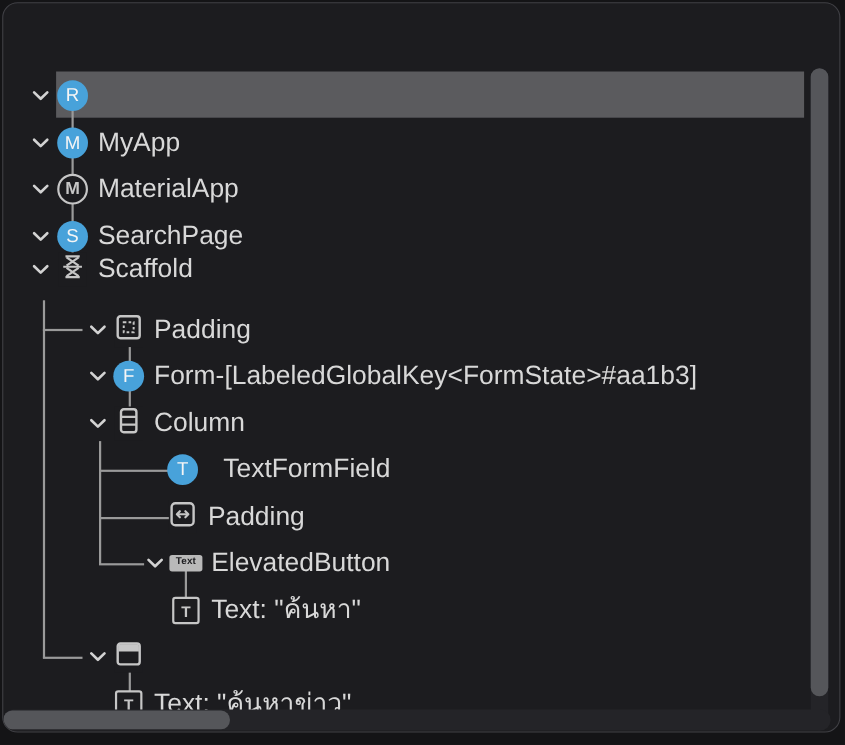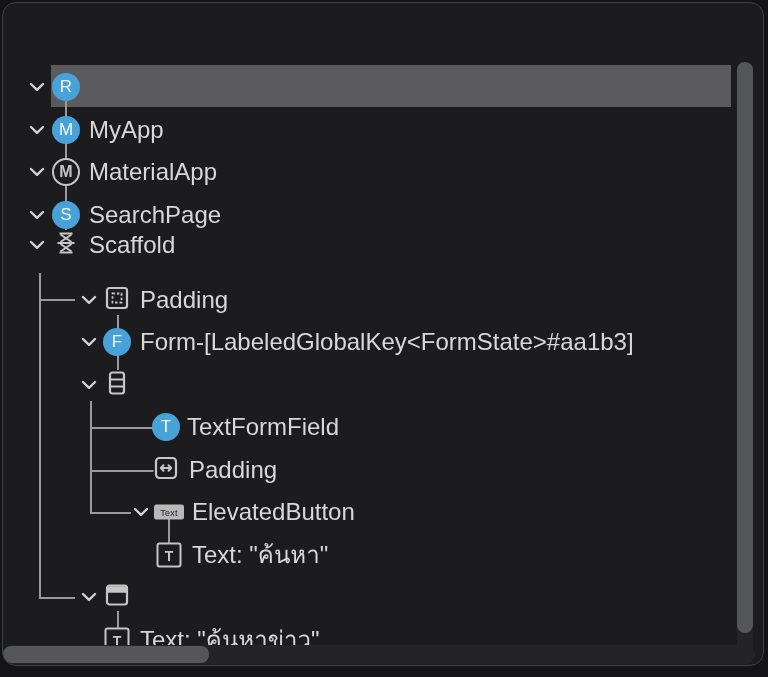--- a/index.html
+++ b/index.html
@@ -39,22 +39,22 @@
     width:24px;height:24px;border:2px solid #c6c6c6;
     background:#1c1c1f;color:#c6c6c6;font-weight:600;font-size:16px;
   }
   .sqic{
     width:21px;height:21px;border:2.2px solid #c6c6c6;border-radius:3px;
     background:#1c1c1f;color:#c6c6c6;font-size:14px;font-weight:700;
     display:flex;align-items:center;justify-content:center;
   }
   .btnbadge{
     width:30px;height:15px;background:#b9b9b9;border-radius:2.5px;
-    display:flex;align-items:center;justify-content:center;
-    color:#1c1c1f;font-size:9px;font-weight:400;letter-spacing:.2px;
+    display:flex;justify-content:center;
+    color:#1c1c1f;font-size:9px;font-weight:700;letter-spacing:.2px;
   }
   .lbl{
     position:absolute;top:0;line-height:42px;white-space:nowrap;
     font-size:24px;color:#d8d8d8;
   }
   .sb-track{position:absolute;background:#242428;border-radius:9px;}
   .sb-thumb{position:absolute;background:#55565a;border-radius:8px;cursor:pointer;}
 </style>
 </head>
 <body>
@@ -175,28 +175,29 @@
           <svg width="16" height="10" viewBox="0 0 16 10">
             <polyline points="2,2 8,7.8 14,2" fill="none" stroke="#d2d2d2" stroke-width="2.4" stroke-linecap="round" stroke-linejoin="round"></polyline>
           </svg>
         </span>
         <span class="ic" style="left:114px">
           <span class="opq"><svg width="26" height="26" viewBox="0 0 26 26">
               <rect x="6" y="2.5" width="14" height="21" rx="2.5" stroke="#c6c6c6" stroke-width="2.2" fill="none"></rect>
               <path d="M6 9.5h14M6 16.5h14" stroke="#c6c6c6" stroke-width="2"></path>
             </svg></span>
         </span>
+        <span class="lbl" style="left:137px">Column</span>
       </div>
       <div class="row" style="top: 345px;">
         <span class="ic" style="left:163px">
           <span class="cic" style="background:#48a2da">
             <span>T</span>
           </span>
         </span>
-        <span class="lbl" style="left:184px">TextFormField</span>
+        <span class="lbl" style="left:200px">TextFormField</span>
       </div>
       <div class="row" style="top: 388px;">
         <span class="ic" style="left:163px">
           <span class="opq"><svg width="25" height="25" viewBox="0 0 25 25">
               <rect x="2.5" y="2.5" width="20" height="20" rx="3.5" stroke="#c6c6c6" stroke-width="2.2" fill="none"></rect>
               <path d="M7.5 12.5h10" stroke="#c6c6c6" stroke-width="2"></path>
               <path d="M10 9.8L7.3 12.5l2.7 2.7M15 9.8l2.7 2.7-2.7 2.7" fill="none" stroke="#c6c6c6" stroke-width="2" stroke-linejoin="round" stroke-linecap="round"></path>
             </svg></span>
         </span>
         <span class="lbl" style="left:186px">Padding</span>

